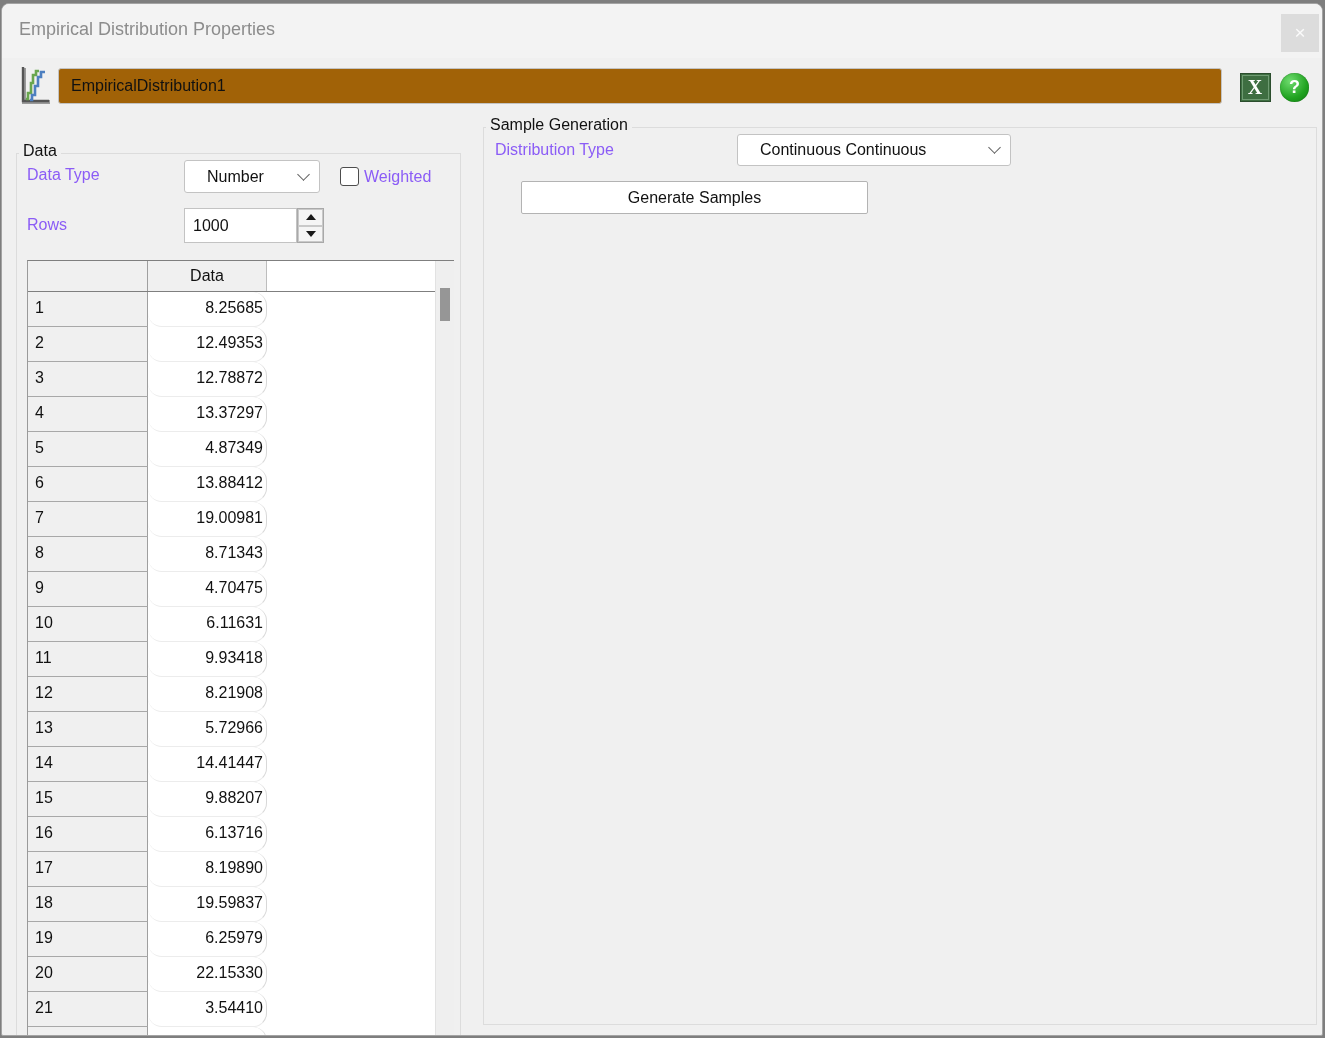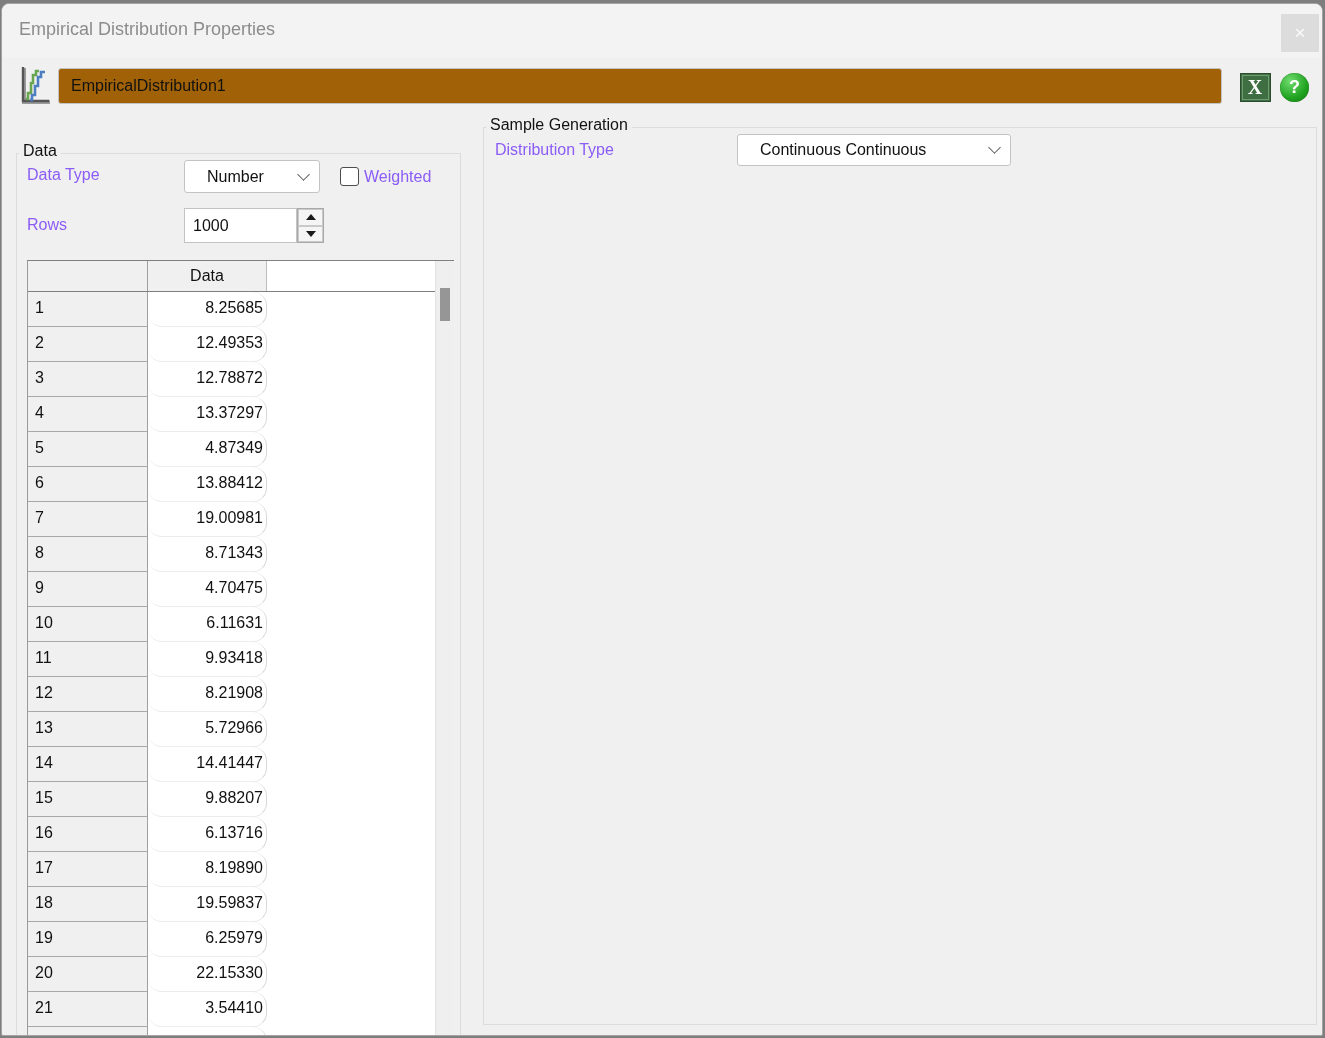--- a/index.html
+++ b/index.html
@@ -259,15 +259,16 @@
 
   <div class="groupbox g-sample">
     <span class="groupbox-label">Sample Generation</span>
 
     <span class="form-label" style="left:11px; top:13px;">Distribution Type</span>
     <div class="combo" style="left:253px; top:6px; width:274px; height:32px;">
       <span>Continuous Continuous</span>
       <span class="chev"></span>
     </div>
 
+    <button class="btn" style="left:37px; top:53px; width:347px; height:33px;">Generate Samples</button>
   </div>
 
 </div>
 
 </body></html>

